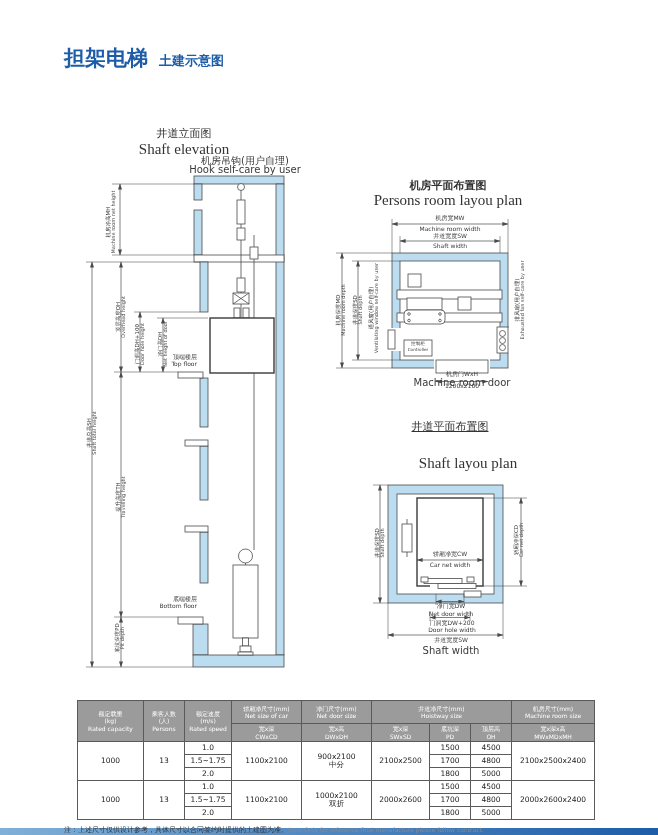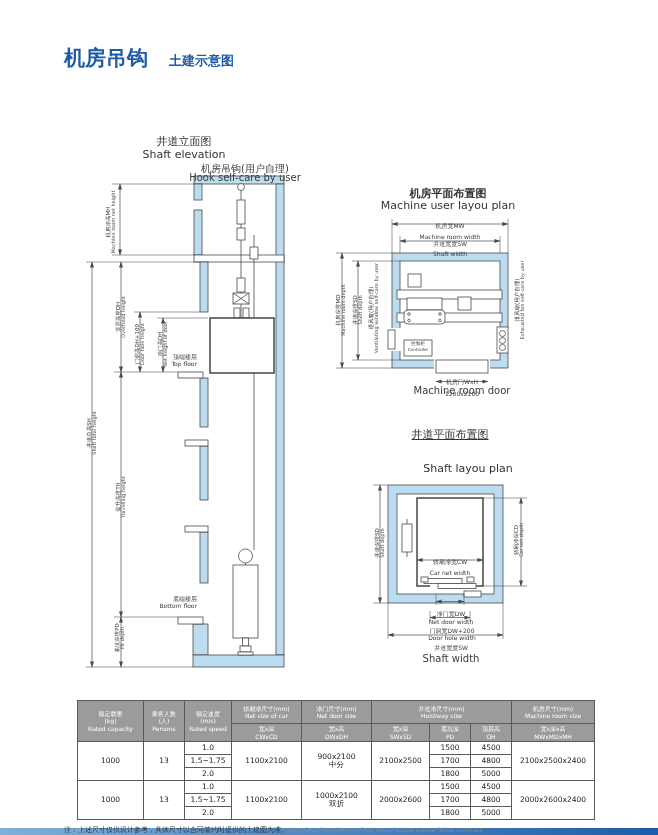--- a/index.html
+++ b/index.html
@@ -1,37 +1,37 @@
 <!DOCTYPE html>
 <html><head>
 <meta charset="utf-8">
 <style>
   html,body{margin:0;padding:0;background:#fff;}
   .page{position:relative;width:658px;height:835px;background:#fff;overflow:hidden;
         font-family:"DejaVu Sans",sans-serif;}
   .title-en{position:absolute;left:64px;top:18px;font-size:21px;color:#1d5ca8;letter-spacing:.2px;}
   .title-zh{position:absolute;left:64px;top:44px;font-size:21px;font-weight:bold;color:#1d5ca8;}
-  .title-zh .sub{font-size:13px;margin-left:21px;text-align:center;}
+  .title-zh .sub{font-size:13px;margin-left:11px;text-align:center;}
   svg.linework{position:absolute;left:0;top:0;pointer-events:none;}
   .wl{fill:#bcdcf0;stroke:#4a4a4a;stroke-width:.8;}
   .wh{fill:#ffffff;stroke:#4a4a4a;stroke-width:.8;}
   .wh2{fill:#ffffff;stroke:#3a3a3a;stroke-width:1.4;}
   .er{fill:#ffffff;stroke:none;}
   .ln{stroke:#4a4a4a;stroke-width:.8;fill:none;}
   .ext{stroke:#4a4a4a;stroke-width:.55;fill:none;}
   .dim{stroke:#4a4a4a;stroke-width:.7;fill:none;
        marker-start:url(#ar);marker-end:url(#ar);}
   .lbl{position:absolute;color:#3a3a3a;line-height:1.15;white-space:nowrap;z-index:5;}
-  .hc{transform:translateX(-50%);text-align:right;margin-top:8px;}
+  .hc{transform:translateX(-50%);text-align:right;}
   .ra{transform:translateX(-100%);text-align:right;}
   .rot{transform:translate(-50%,-50%) rotate(-90deg);text-align:center;}
   .rot .l1{display:block;font-size:5.5px;}
   .rot .l2{display:block;font-size:5px;color:#4a4a4a;}
   .t11{font-size:11px;color:#333;font-weight:500;}
-  .t9{font-size:11px;color:#333;}
+  .t9{font-size:15px;color:#333;font-family:Liberation Serif, serif;}
   .t65{font-size:10px;}
   .t6{font-size:6px;}
   .two .a{display:block;font-size:6px;}
   .two .b{display:block;font-size:6px;}
   .watermark{position:absolute;left:147px;top:397px;font-size:23.5px;color:#c6c6c6;
              letter-spacing:.5px;z-index:4;opacity:.9;}
   .ctl{position:absolute;left:404px;top:341px;width:28px;text-align:center;line-height:1.2;z-index:5;color:#3a3a3a;}
   .ctl .a{display:block;font-size:4.6px;}
   .ctl .b{display:block;font-size:4.2px;}
   table.spec{position:absolute;left:77px;top:700px;width:517px;border-collapse:collapse;
@@ -45,21 +45,21 @@
   .note .zh{font-size:7px;color:#333;}
   .note .en{font-size:6px;color:#8a8a8a;}
   .bottombar{position:absolute;left:0;top:828px;width:658px;height:7px;
              background:linear-gradient(90deg,#7fb0d8,#1d5ca8);}
 </style>
 </head>
 <body>
 
 <div class="page">
 
-  <div class="title-zh"><span>机房吊钩</span><span class="sub">土建示意图</span></div>
+  <div class="title-zh"><span>担架电梯</span><span class="sub">土建示意图</span></div>
 
   <svg class="linework" width="658" height="835" viewBox="0 0 658 835">
     <defs>
       <marker id="ar" markerWidth="7" markerHeight="5" refX="5.6" refY="2" orient="auto-start-reverse" markerUnits="userSpaceOnUse">
         <path d="M0,0 L6,2 L0,4 Z" fill="#4a4a4a"></path>
       </marker>
     </defs>
 
     <g>
       <rect class="wl" x="194" y="176" width="90" height="8"></rect>
@@ -219,21 +219,21 @@
   <div class="lbl ra two" style="left:197px;top:596px;">
       <span class="a">底端楼层</span>
       <span class="b">Bottom floor</span>
     </div>
   <div class="lbl rot" style="left:120px;top:638px;">
       <span class="l1">底坑深度PD</span>
       <span class="l2">Pit depth</span>
     </div>
 
   <div class="lbl hc t11" style="left:448px;top:180px;font-weight:bold;">机房平面布置图</div>
-  <div class="lbl hc t9" style="left:448px;top:192px;">Machine user layou plan</div>
+  <div class="lbl hc t9" style="left:448px;top:192px;">Persons room layou plan</div>
   <div class="lbl hc t6" style="left:450px;top:215px;">机房宽MW</div>
   <div class="lbl hc t6" style="left:450px;top:226px;">Machine room width</div>
   <div class="lbl hc t6" style="left:450px;top:233px;">井道宽度SW</div>
   <div class="lbl hc t6" style="left:450px;top:242.5px;">Shaft width</div>
   <div class="lbl rot" style="left:341px;top:310px;">
       <span class="l1">机房深度MD</span>
       <span class="l2">Machine room depth</span>
     </div>
   <div class="lbl rot" style="left:358px;top:310px;">
       <span class="l1">井道深度SD</span>

